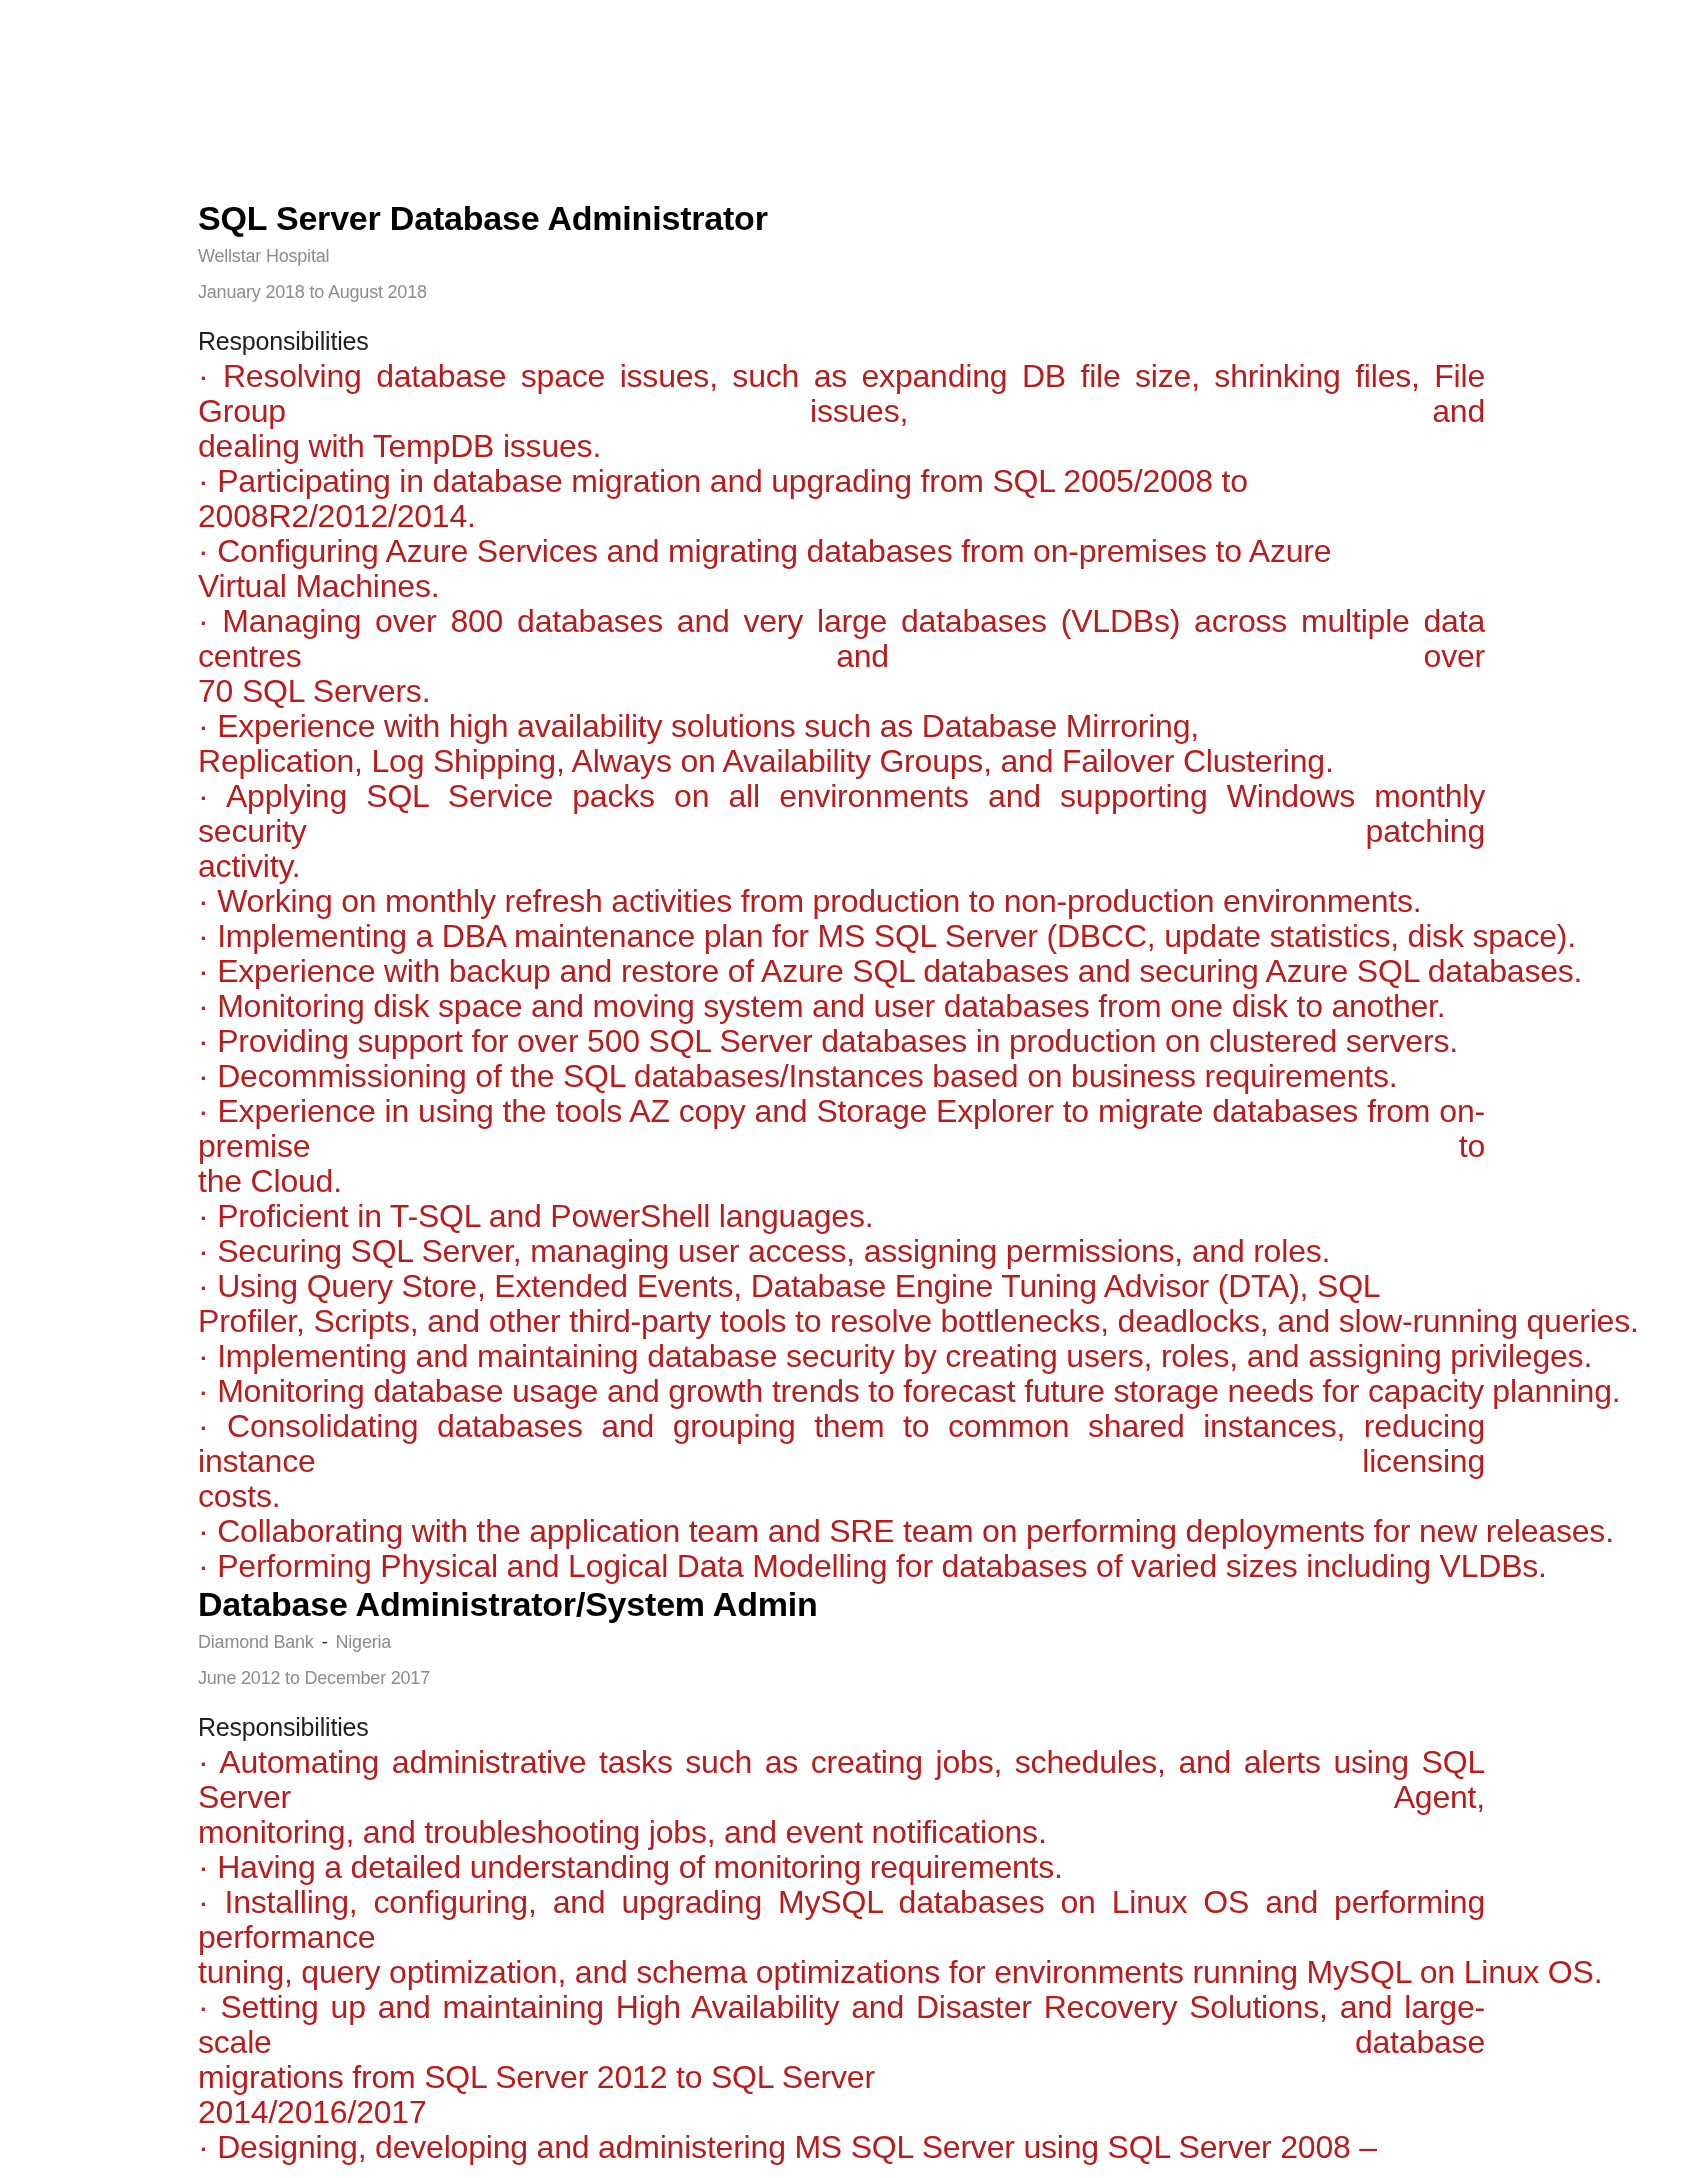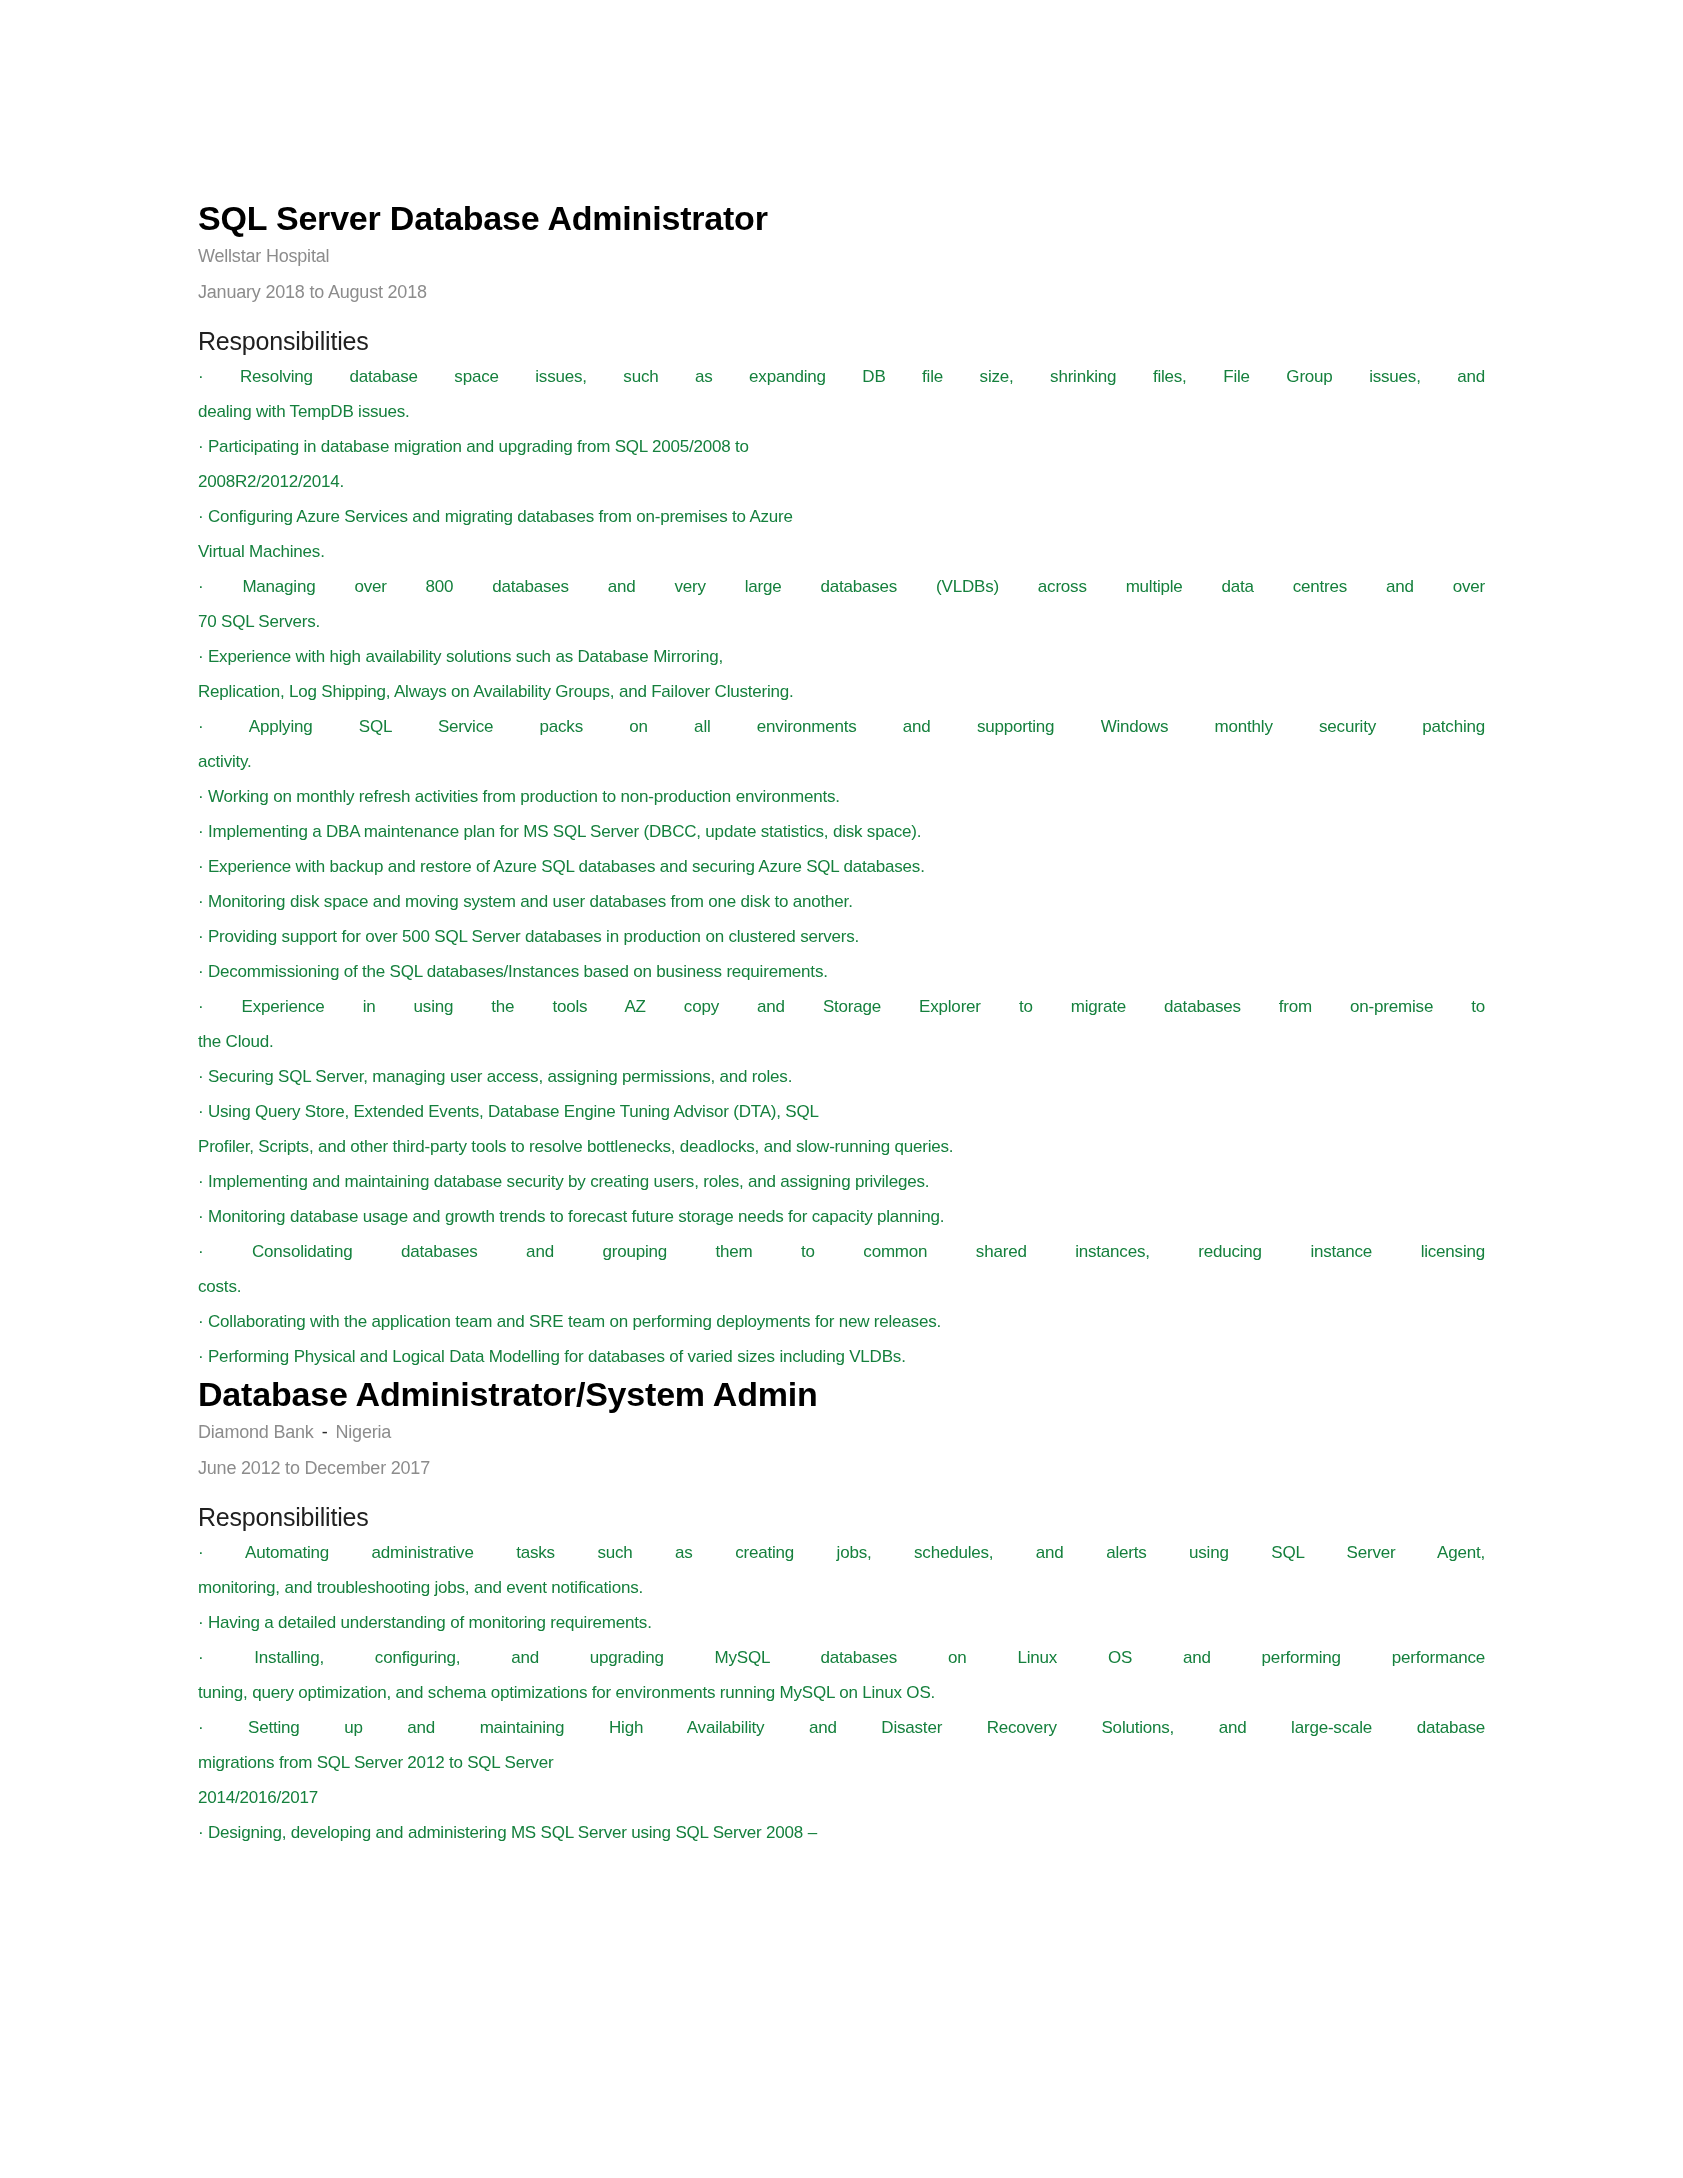--- a/index.html
+++ b/index.html
@@ -36,23 +36,23 @@
   .company span + span { margin-left: 8px; }
   .resp-label {
     margin-top: 13px;
     font-size: 25px;
     line-height: 36px;
     color: #202020;
     letter-spacing: -0.2px;
   }
   .lines { width: 1287px; }
   .ln {
-    font-size: 17px;
+    font-size: 32px;
     line-height: 35px;
-    color: #15803d;
+    color: #b91c1c;
     letter-spacing: -0.2px;
     white-space: nowrap;
   }
   .ln.j {
     white-space: normal;
     text-align: justify;
     text-align-last: justify;
   }
 </style>
 </head>
@@ -82,20 +82,21 @@
         <div class="ln j">· Applying SQL Service packs on all environments and supporting Windows monthly security patching</div>
         <div class="ln">activity.</div>
         <div class="ln">· Working on monthly refresh activities from production to non-production environments.</div>
         <div class="ln">· Implementing a DBA maintenance plan for MS SQL Server (DBCC, update statistics, disk space).</div>
         <div class="ln">· Experience with backup and restore of Azure SQL databases and securing Azure SQL databases.</div>
         <div class="ln">· Monitoring disk space and moving system and user databases from one disk to another.</div>
         <div class="ln">· Providing support for over 500 SQL Server databases in production on clustered servers.</div>
         <div class="ln">· Decommissioning of the SQL databases/Instances based on business requirements.</div>
         <div class="ln j">· Experience in using the tools AZ copy and Storage Explorer to migrate databases from on-premise to</div>
         <div class="ln">the Cloud.</div>
+        <div class="ln">· Proficient in T-SQL and PowerShell languages.</div>
         <div class="ln">· Securing SQL Server, managing user access, assigning permissions, and roles.</div>
         <div class="ln">· Using Query Store, Extended Events, Database Engine Tuning Advisor (DTA), SQL</div>
         <div class="ln">Profiler, Scripts, and other third-party tools to resolve bottlenecks, deadlocks, and slow-running queries.</div>
         <div class="ln">· Implementing and maintaining database security by creating users, roles, and assigning privileges.</div>
         <div class="ln">· Monitoring database usage and growth trends to forecast future storage needs for capacity planning.</div>
         <div class="ln j">· Consolidating databases and grouping them to common shared instances, reducing instance licensing</div>
         <div class="ln">costs.</div>
         <div class="ln">· Collaborating with the application team and SRE team on performing deployments for new releases.</div>
         <div class="ln">· Performing Physical and Logical Data Modelling for databases of varied sizes including VLDBs.</div>
       </div>

